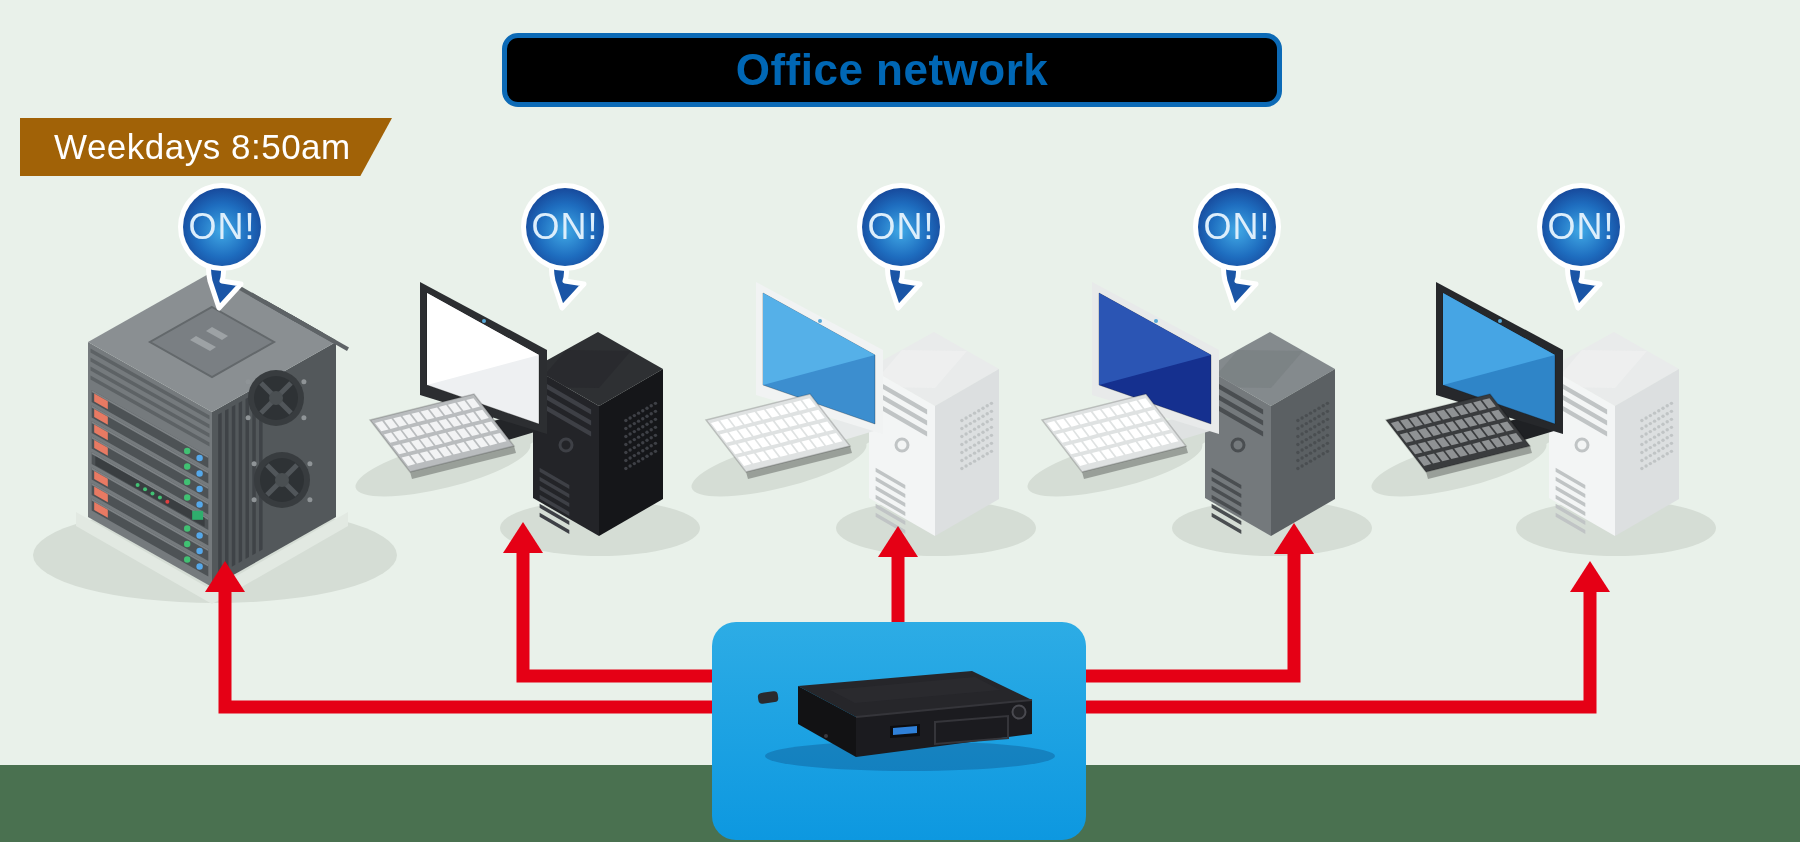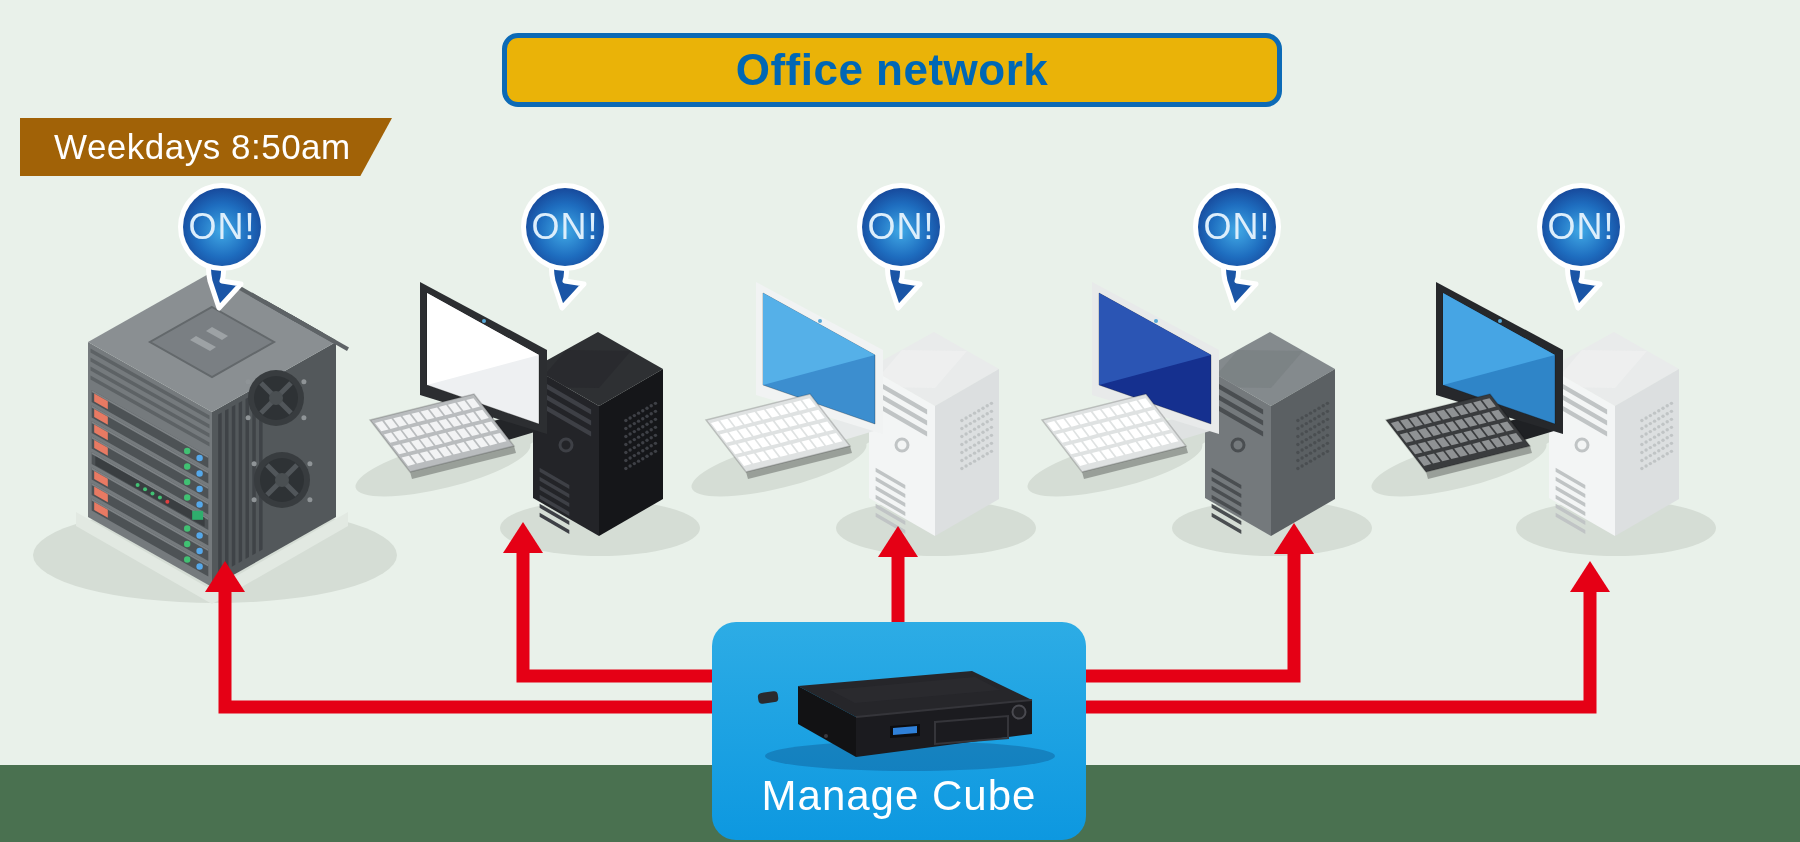--- a/index.html
+++ b/index.html
@@ -721,20 +721,19 @@
         <polygon points="798.0,686.0 856.0,717.0 856.0,757.0 798.0,724.0" fill="#121214"></polygon>
         <polygon points="856.0,717.0 1032.0,700.0 1032.0,734.0 856.0,757.0" fill="#1b1b1f"></polygon>
         <line x1="856" y1="717" x2="1032" y2="700" stroke="#35353a" stroke-width="2"></line>
         <polygon points="890.0,726.0 920.0,724.0 920.0,736.0 890.0,738.0" fill="#0c0c0e"></polygon>
         <polygon points="893.0,728.0 917.0,726.0 917.0,733.0 893.0,735.0" fill="#2f80d8"></polygon>
         <polygon points="935.0,722.0 1008.0,716.0 1008.0,738.0 935.0,744.0" fill="none" stroke="#35353a" stroke-width="2"></polygon>
         <circle cx="1019" cy="712" r="6.5" fill="#222226" stroke="#4a4a50" stroke-width="2"></circle>
         <circle cx="826" cy="736" r="2" fill="#3a3a40"></circle>
       </g>
     </svg>
-  <div class="panel-label" style="color: rgb(255, 255, 255);">Manage Cube</div>
-  <div class="title-box" style="border-color: rgb(12, 106, 182); background: #eab308;">
+  <div class="title-box" style="border-color: rgb(12, 106, 182); background: #000000;">
     <span style="color: rgb(0, 103, 181);">Office network</span>
   </div>
   <div class="banner" style="background: #a16207;">
     <span style="color: rgb(255, 255, 255);">Weekdays 8:50am</span>
   </div>
 </div>
 
 </body></html>

